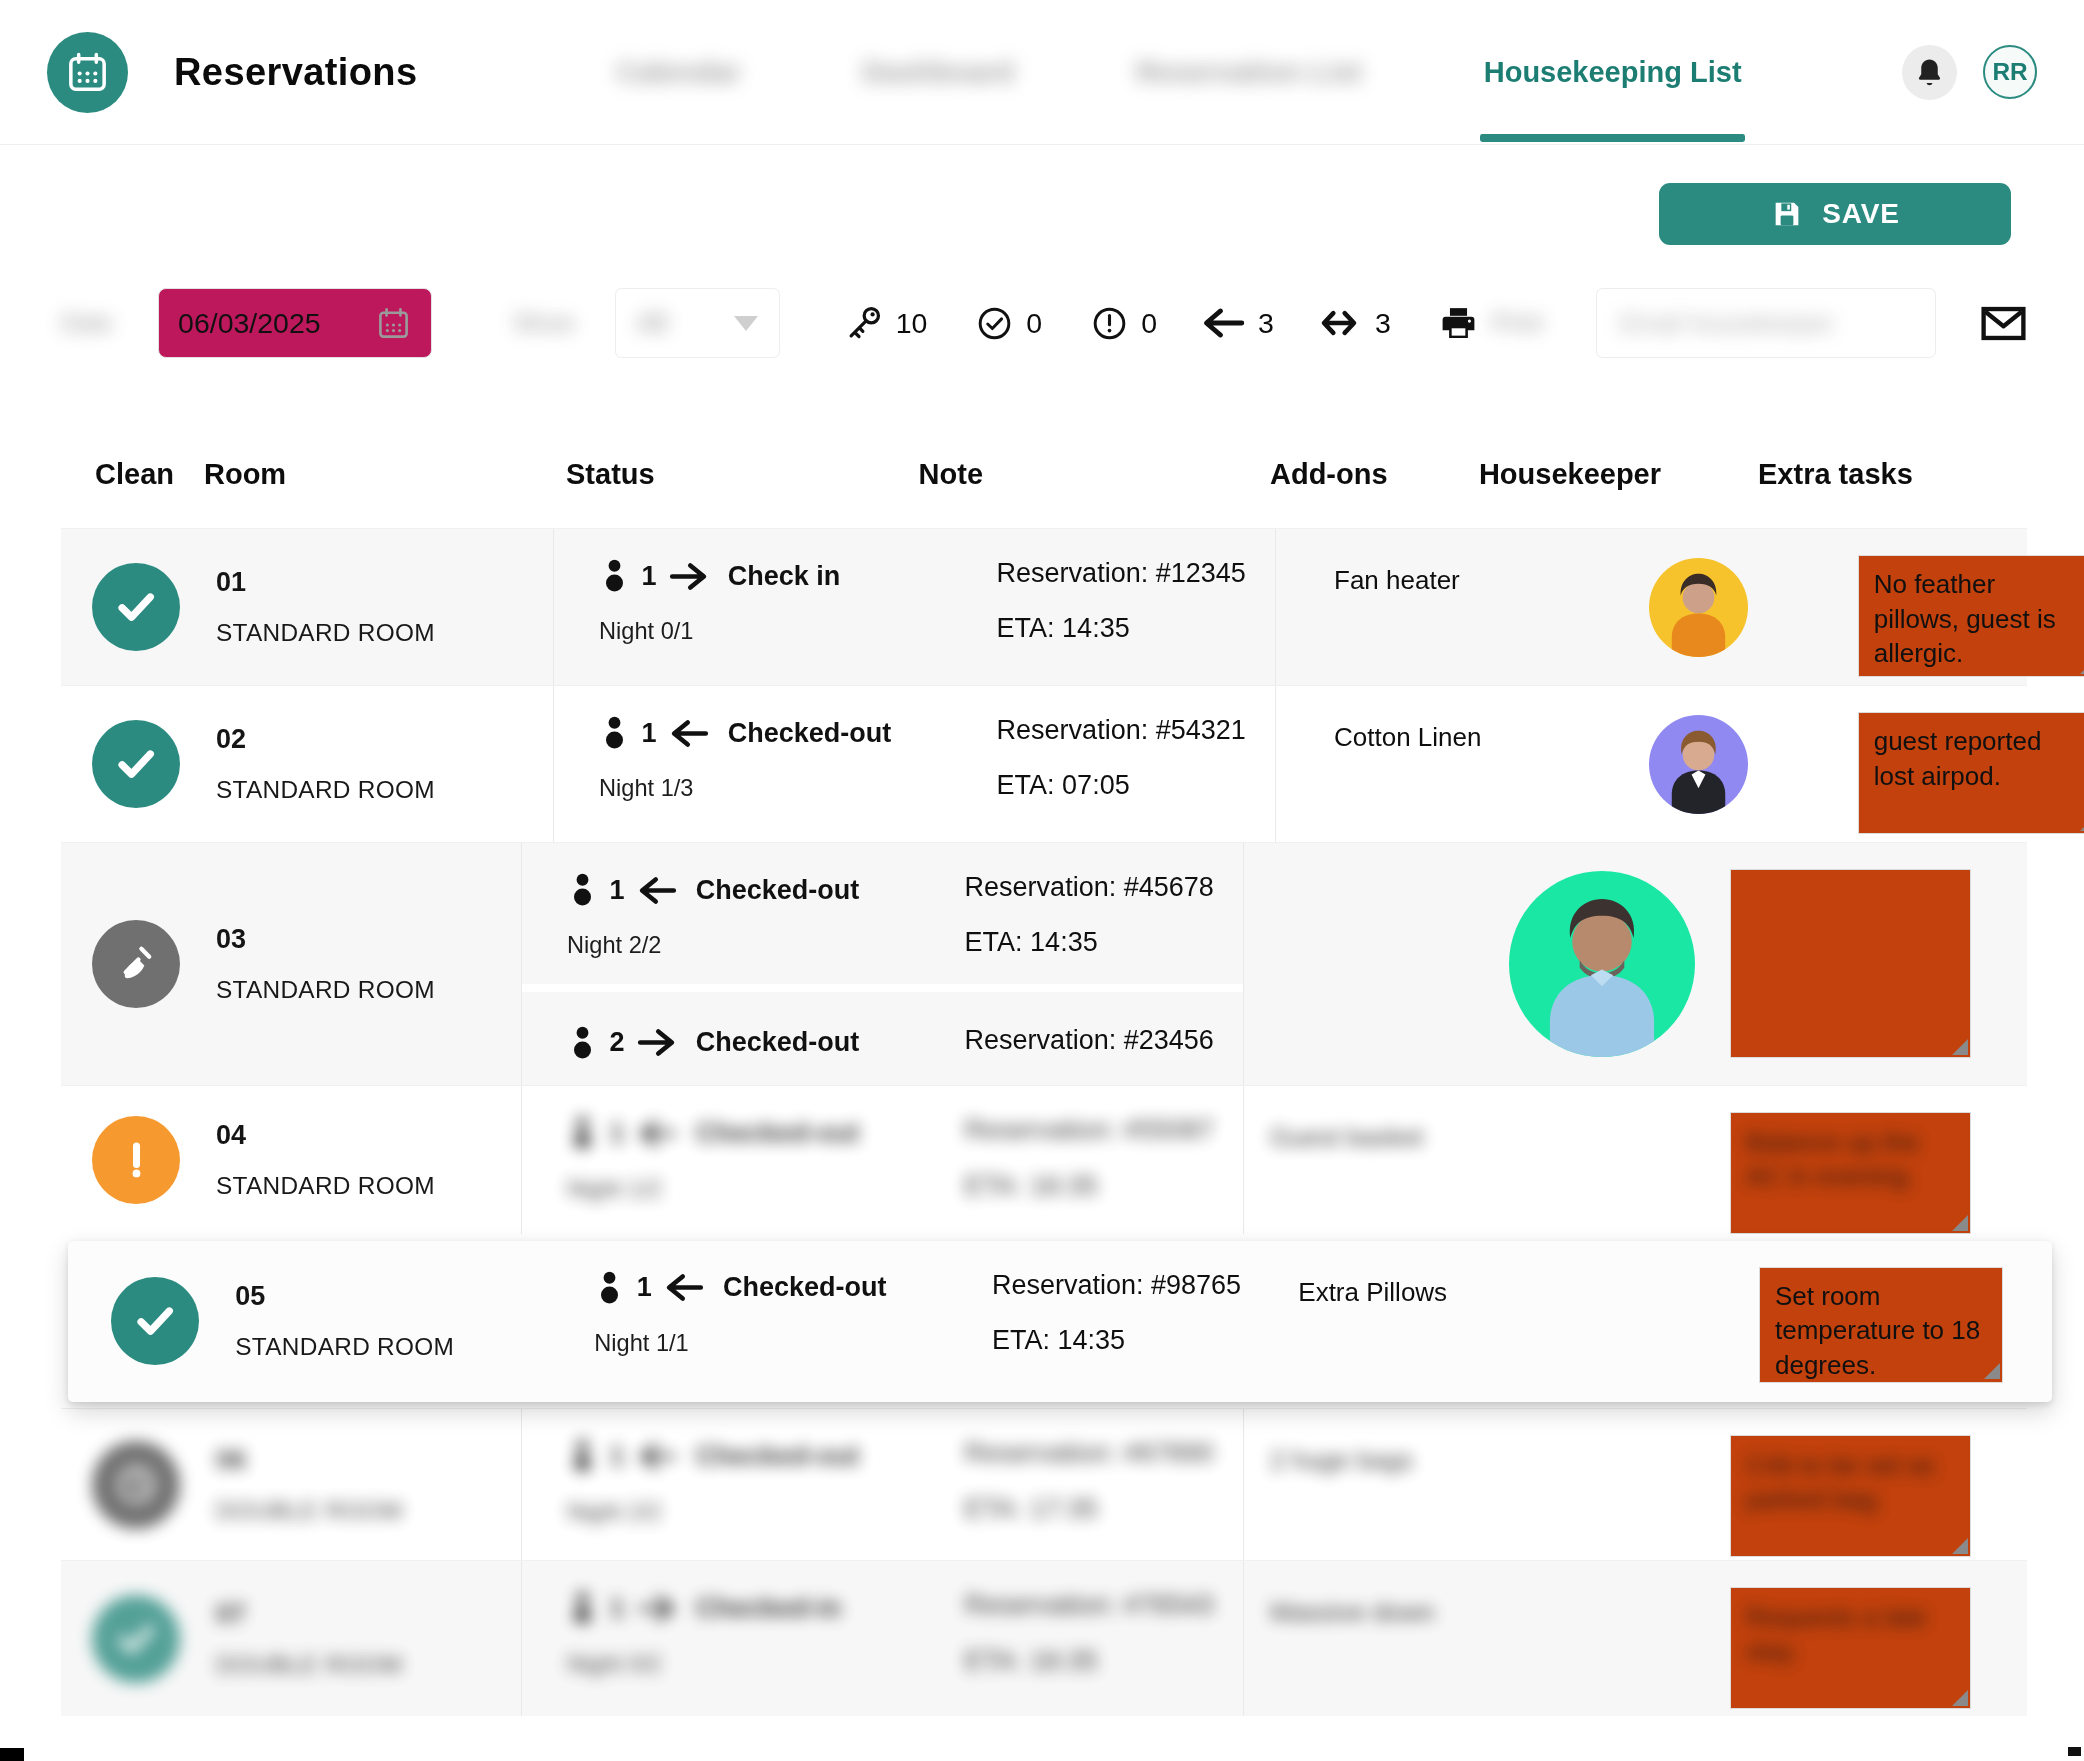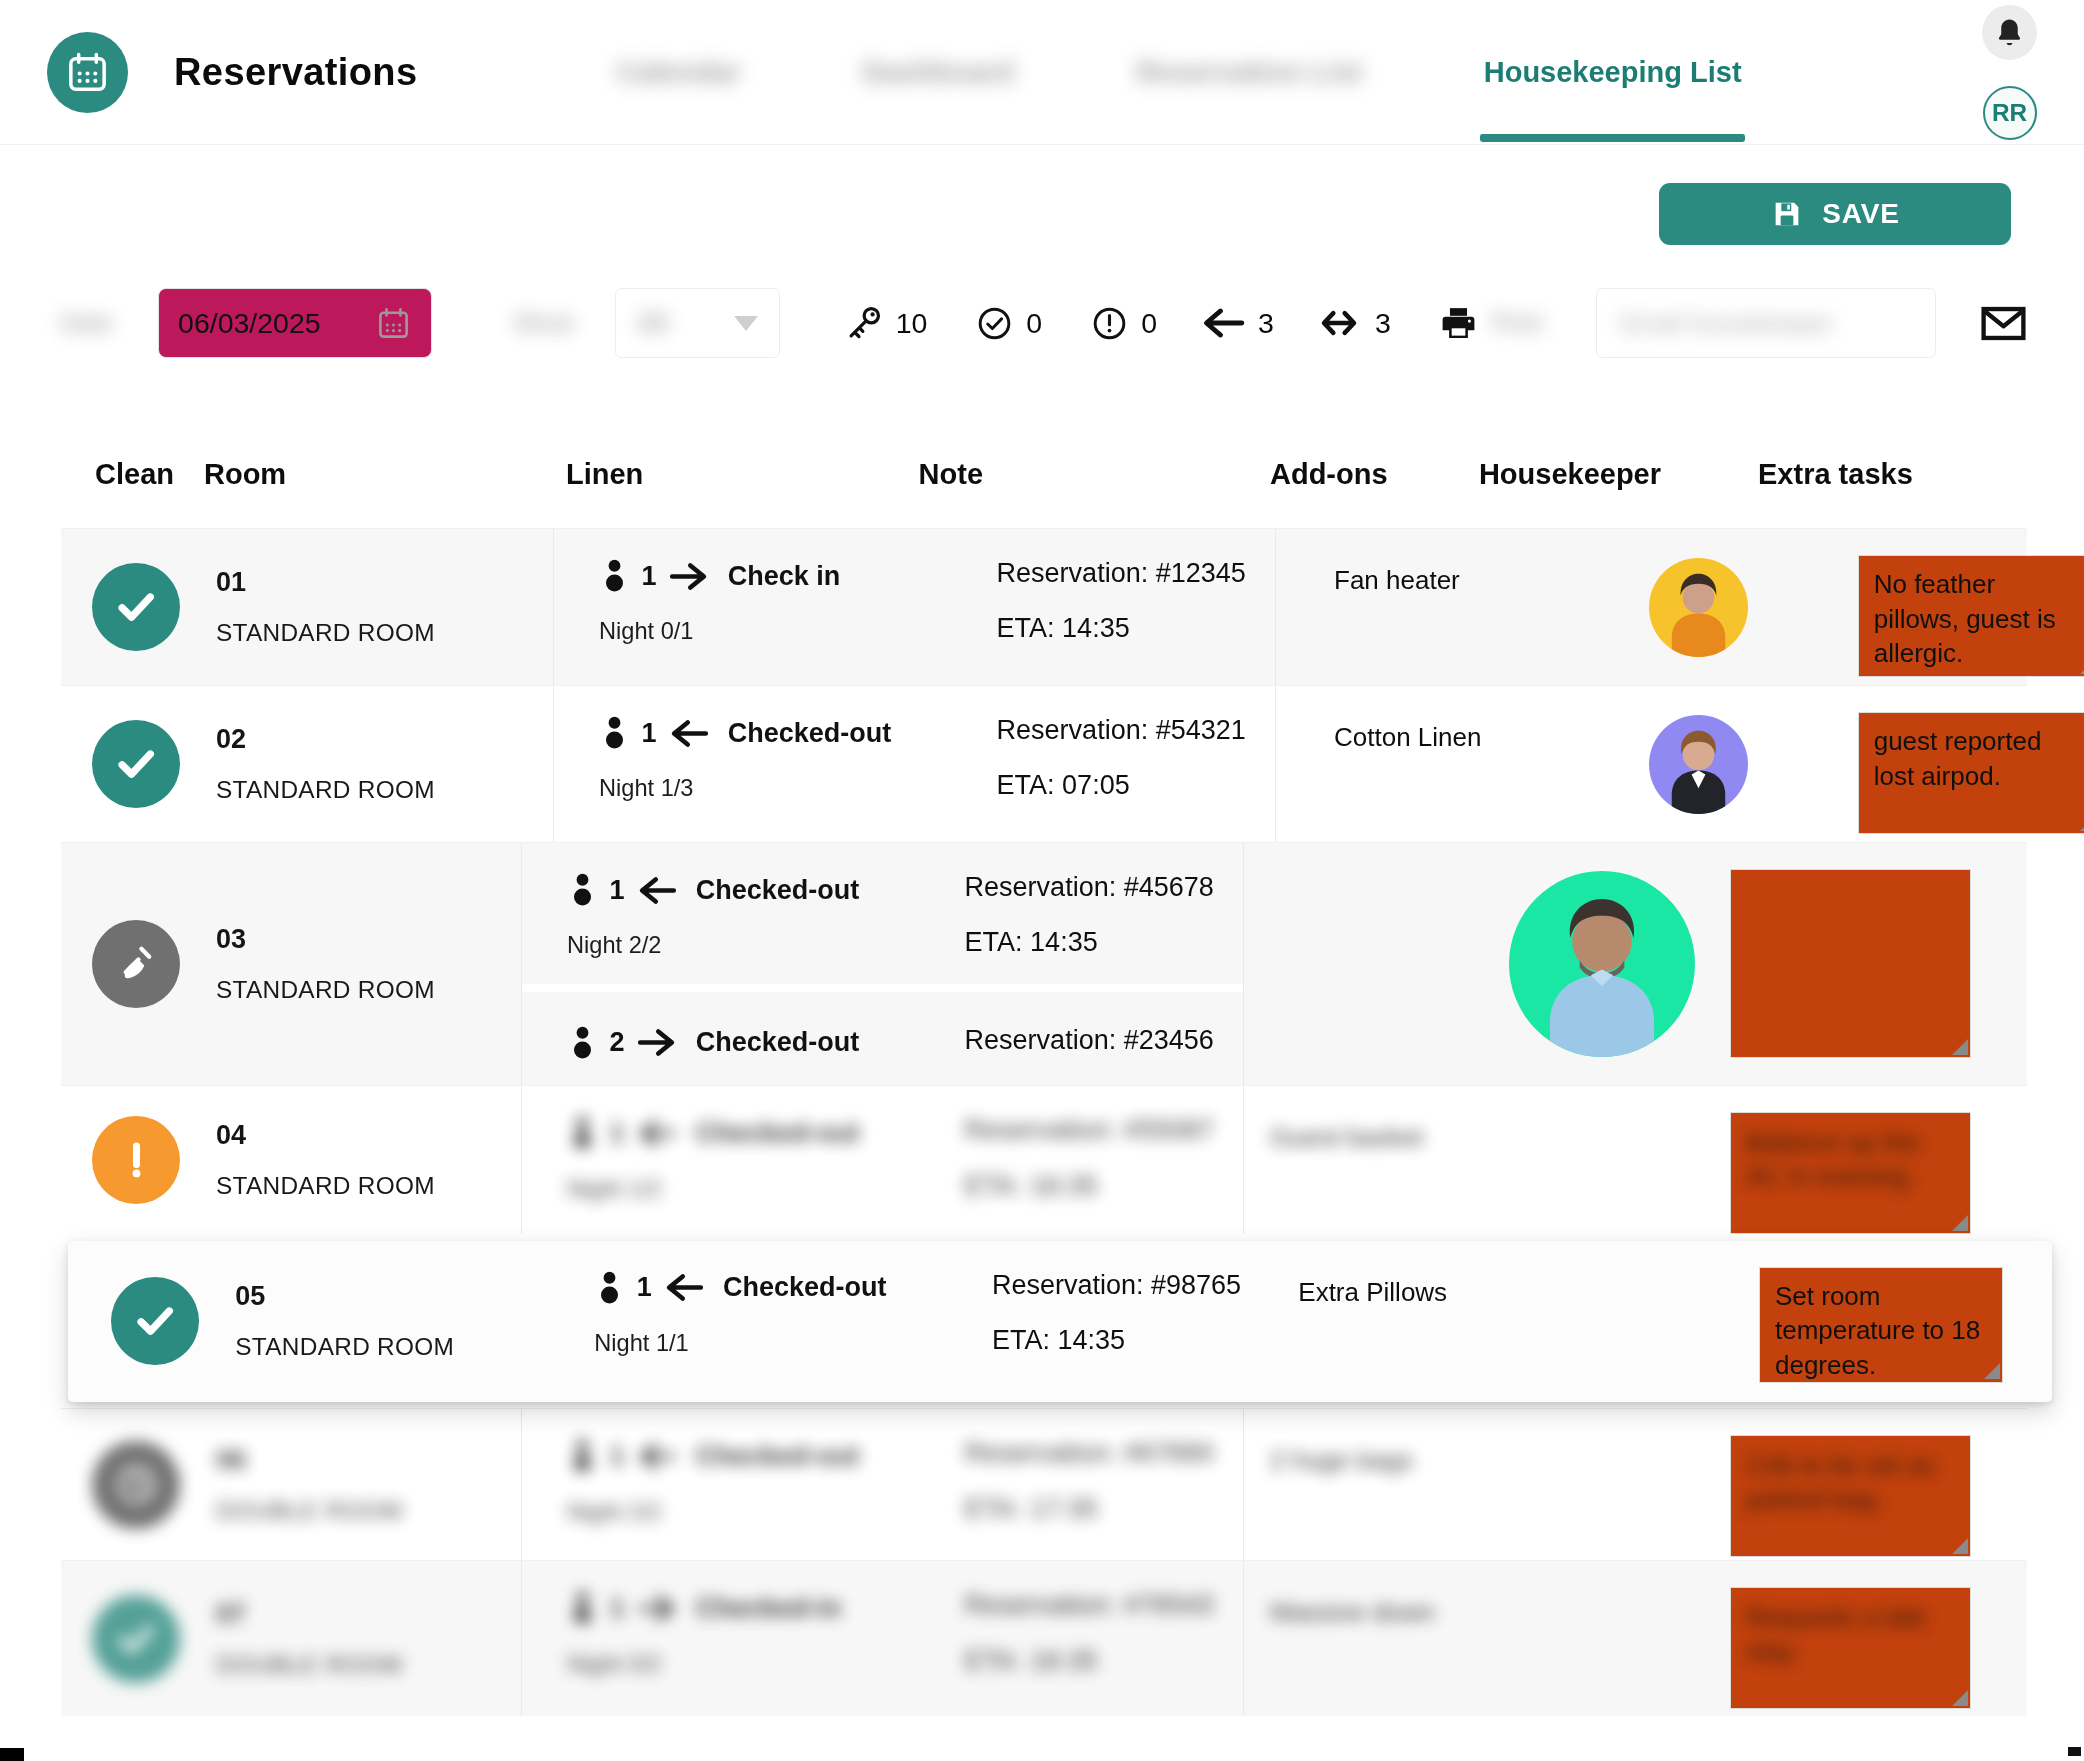--- a/index.html
+++ b/index.html
@@ -12,21 +12,21 @@
   svg{display:block;}
 
   
   .header{height:145px;display:flex;align-items:center;padding:0 47px;border-bottom:1.6px solid #efefef;box-sizing:border-box;}
   .logo{width:81px;height:81px;border-radius:50%;background:#2B8B80;display:flex;align-items:center;justify-content:center;flex:0 0 auto;}
   .app-title{font-size:38px;font-weight:800;letter-spacing:0.4px;margin-left:46px;color:#0b0b0b;}
   .nav{display:flex;align-items:center;height:100%;margin-left:77px;}
   .nav-item{font-size:29px;font-weight:700;color:#555;margin-left:122px;white-space:nowrap;position:relative;height:100%;display:flex;align-items:center;}
   .nav-item.active{color:#1C7D73;}
   .nav-item.active::after{content:"";position:absolute;left:-3.3px;right:-3.3px;bottom:1.6px;height:8.1px;background:#2B8B80;border-radius:2.4px;}
-  .header-right{margin-left:auto;display:flex;align-items:center;gap:26px;flex-direction:column;}
+  .header-right{margin-left:auto;display:flex;align-items:center;gap:26px;}
   .bell-wrap{width:55px;height:55px;border-radius:50%;background:#ececec;display:flex;align-items:center;justify-content:center;}
   .user-avatar{width:54px;height:54px;border-radius:50%;border:2.4px solid #2B8B80;background:#f6fbfa;color:#1C7D73;
     font-weight:700;font-size:24.4px;display:flex;align-items:center;justify-content:center;box-sizing:border-box;}
 
   
   .actions-row{display:flex;justify-content:flex-end;padding:38px 73px 0 0;}
   .save-btn{width:352px;height:62px;background:#2B8B80;border:none;border-radius:11px;color:#fff;
     font-size:28px;font-weight:700;letter-spacing:0.8px;display:flex;align-items:center;justify-content:center;gap:18px;cursor:pointer;font-family:inherit;}
 
   
@@ -240,21 +240,21 @@
     <svg width="47" height="41" viewBox="0 0 26 22">
       <rect x="2" y="3" width="22" height="16" fill="none" stroke="#111" stroke-width="2.4"></rect>
       <path d="M3 4.5 l10 8 10-8" fill="none" stroke="#111" stroke-width="2.4" stroke-linejoin="round"></path>
     </svg>
   </div>
 </div>
 
 <div class="thead">
   <div class="th clean">Clean</div>
   <div class="th room">Room</div>
-  <div class="th status">Linen</div>
+  <div class="th status">Status</div>
   <div class="th note">Note</div>
   <div class="th addons">Add-ons</div>
   <div class="th hk">Housekeeper</div>
   <div class="th extra">Extra tasks</div>
 </div>
 
 <div class="tbody">
 
   <div class="row bg-g h192">
     <div class="cell-room">

